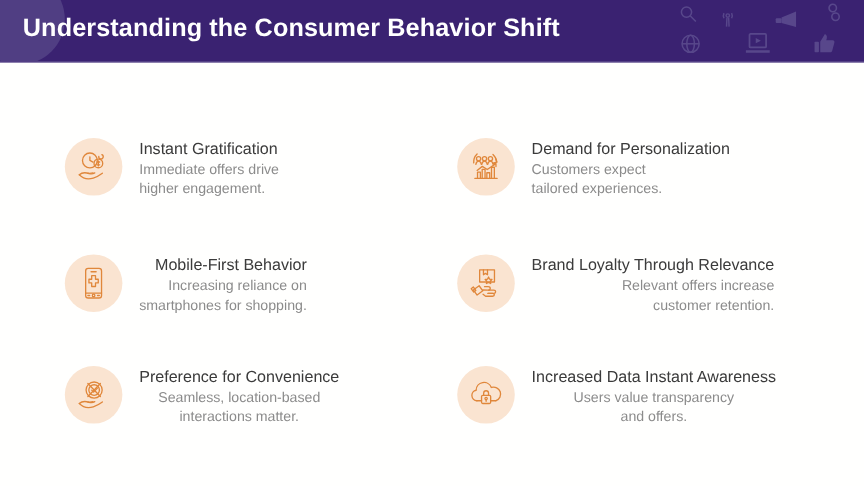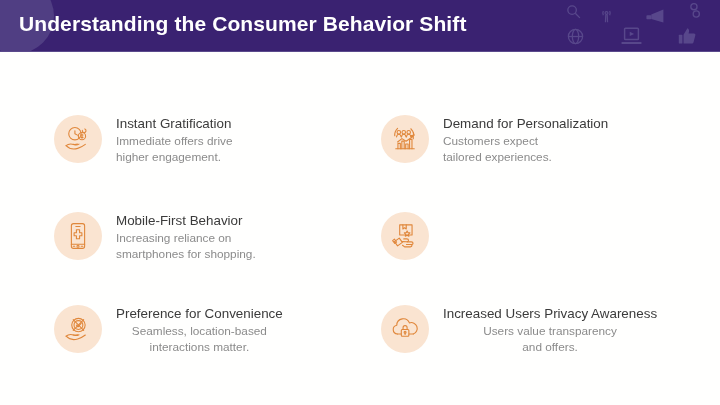--- a/index.html
+++ b/index.html
@@ -81,21 +81,21 @@
     height: 353px;
   }
   .item {
     position: absolute;
     display: flex;
     align-items: flex-start;
   }
   .col-left  { left: 54px; width: 300px; }
   .col-right { left: 381px; width: 320px; }
   .row-1 { top: 62px; }
-  .row-2 { top: 159px; }
+  .row-2 { top: 159px; text-align: right; }
   .row-3 { top: 252px; text-align: center; }
 
   .icon-badge {
     flex: 0 0 auto;
     width: 48px;
     height: 48px;
     border-radius: 50%;
     background: #fae4d1;
     display: flex;
     align-items: center;
@@ -265,20 +265,25 @@
           <path d="M11 4.4 h14 v11.5 h-14 Z"></path>
           <path d="M14.6 4.4 v4.6 l1.9 -1.3 l1.9 1.3 V4.4"></path>
           <path d="M19.4 11.2 l1 2 2.2 .3 -1.6 1.6 .4 2.2 -2 -1.1 -2 1.1 .4 -2.2 -1.6 -1.6 2.2 -.3 Z"></path>
           <path d="M10.5 19.4 L5 23.4 l3.6 4.8 l5.4 -4 Z"></path>
           <path d="M3 22.2 l2 -1.6 2.4 3.2 -2 1.6 Z"></path>
           <path d="M14 23.4 l5 .2 c1.2 0 2 -.7 2 -1.7 0 -1 -.8 -1.6 -2 -1.6 h-3.4"></path>
           <path d="M19.5 23.6 h4.8 c1.1 0 1.8 .6 1.8 1.5 0 .9 -.7 1.5 -1.8 1.5 h-5.6"></path>
           <path d="M19 26.6 h4.2 c1 0 1.7 .5 1.7 1.3 0 .8 -.7 1.4 -1.7 1.4 h-6.6 l-2.4 -1.8"></path>
         </svg>
       </div>
+      <div class="item-text">
+        <div class="item-title">Brand Loyalty Through Relevance</div>
+        <div class="item-desc"> Relevant offers increase
+customer retention.</div>
+      </div>
     </div>
 
     <div class="item col-left row-3">
       <div class="icon-badge">
         <svg width="30" height="30" viewBox="0 0 34 34" fill="none" stroke="#e0873b" stroke-width="1.25" stroke-linecap="round" stroke-linejoin="round">
           <circle cx="17.5" cy="12.5" r="7.6"></circle>
           <circle cx="17.5" cy="12.5" r="5"></circle>
           <path d="M15.2 12.6 l1.8 1.9 l3.6 -3.8"></path>
           <path d="M11.6 6.4 l11.8 12.2"></path>
           <path d="M23.4 6.4 L11.6 18.6"></path>
@@ -299,20 +304,20 @@
         <svg width="30" height="30" viewBox="0 0 34 34" fill="none" stroke="#e0873b" stroke-width="1.25" stroke-linecap="round" stroke-linejoin="round">
           <path d="M8.4 22.6 a5 5 0 0 1 -.7 -9.9 a7.4 7.4 0 0 1 14.3 -2.6 a5.6 5.6 0 0 1 4.4 12.5"></path>
           <path d="M8.4 22.6 h4.4 M21.6 22.6 h4.8"></path>
           <rect x="12.8" y="17.6" width="8.6" height="7.6" rx="1.1"></rect>
           <path d="M14.8 17.6 v-2.1 a2.3 2.3 0 0 1 4.6 0 v2.1"></path>
           <circle cx="17.1" cy="20.6" r="1.1"></circle>
           <path d="M17.1 21.7 v1.5"></path>
         </svg>
       </div>
       <div class="item-text">
-        <div class="item-title">Increased Users Privacy Awareness</div>
+        <div class="item-title">Increased Data Instant Awareness</div>
         <div class="item-desc">Users value transparency
 and offers.</div>
       </div>
     </div>
 
   </div>
 </div>
 
 </body></html>

